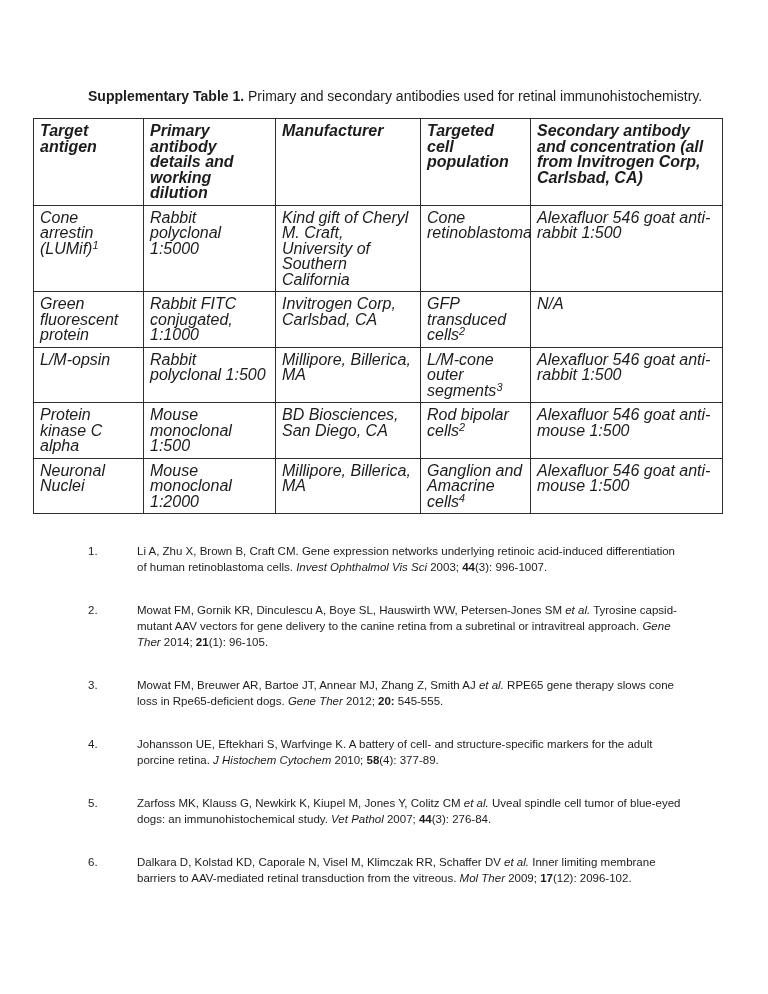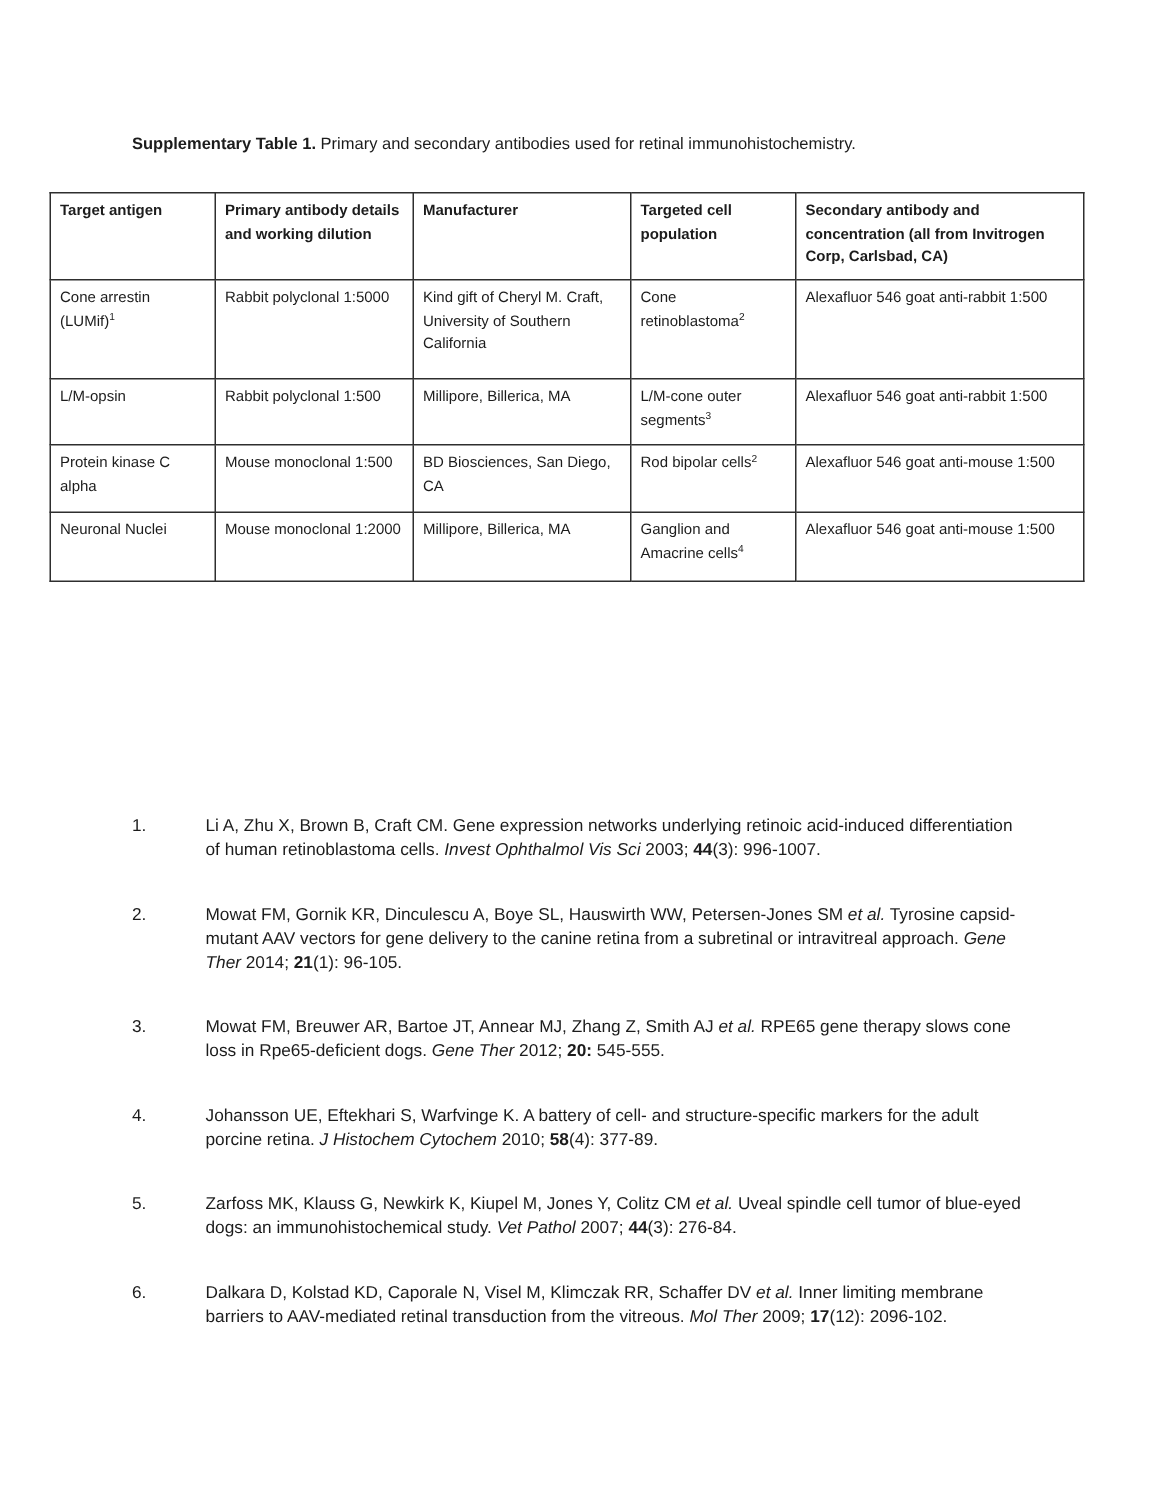--- a/index.html
+++ b/index.html
@@ -7,31 +7,31 @@
     width:768px;height:994px;background:#ffffff;
     font-family:"Liberation Sans", sans-serif;
     color:#1c1c1c;
     -webkit-font-smoothing:antialiased;
   }
   .page{position:relative;width:768px;height:994px;overflow:hidden;background:#fff;}
 
   
   .caption{
     position:absolute;left:88px;top:89px;width:640px;
-    font-size:11px;line-height:15px;
+    font-size:14px;line-height:15px;
   }
   .bd{font-weight:bold;}
   .it{font-style:italic;text-align:center;}
 
   
   table.antibody{
-    position:absolute;left:33px;top:128px;
+    position:absolute;left:33px;top:118px;
     border-collapse:collapse;table-layout:fixed;
     width:689px;
-    font-size:10px;line-height:15.5px;
+    font-size:16px;line-height:15.5px;font-style:italic;
   }
   table.antibody th, table.antibody td{
     border:1px solid #2e2e2e;
     vertical-align:top;text-align:left;
     padding:4px 7px 4px 6px;
     font-weight:normal;
     overflow:hidden;
   }
   table.antibody th{font-weight:bold;}
   tr.hdr{height:58px;}
@@ -76,20 +76,27 @@
     </thead>
     <tbody>
         <tr>
           <td><span>Cone arrestin (LUMif)</span><sup>1</sup></td>
           <td>Rabbit polyclonal 1:5000</td>
           <td>Kind gift of Cheryl M. Craft, University of Southern California</td>
           <td><span>Cone retinoblastoma</span><sup>2</sup></td>
           <td>Alexafluor 546 goat anti-rabbit 1:500</td>
         </tr>
         <tr>
+          <td>Green fluorescent protein</td>
+          <td>Rabbit FITC conjugated, 1:1000</td>
+          <td>Invitrogen Corp, Carlsbad, CA</td>
+          <td><span>GFP transduced cells</span><sup>2</sup></td>
+          <td>N/A</td>
+        </tr>
+        <tr>
           <td>L/M-opsin</td>
           <td>Rabbit polyclonal 1:500</td>
           <td>Millipore, Billerica, MA</td>
           <td><span>L/M-cone outer segments</span><sup>3</sup></td>
           <td>Alexafluor 546 goat anti-rabbit 1:500</td>
         </tr>
         <tr>
           <td>Protein kinase C alpha</td>
           <td>Mouse monoclonal 1:500</td>
           <td>BD Biosciences, San Diego, CA</td>

